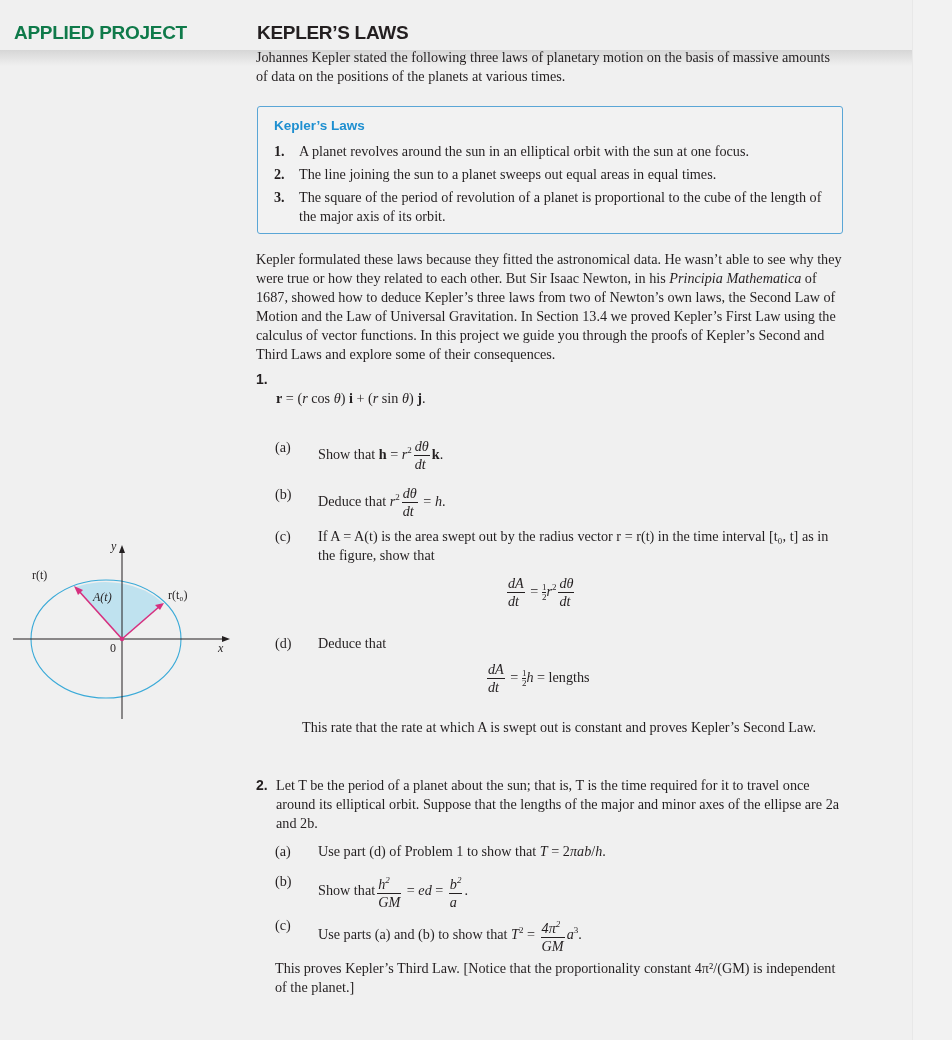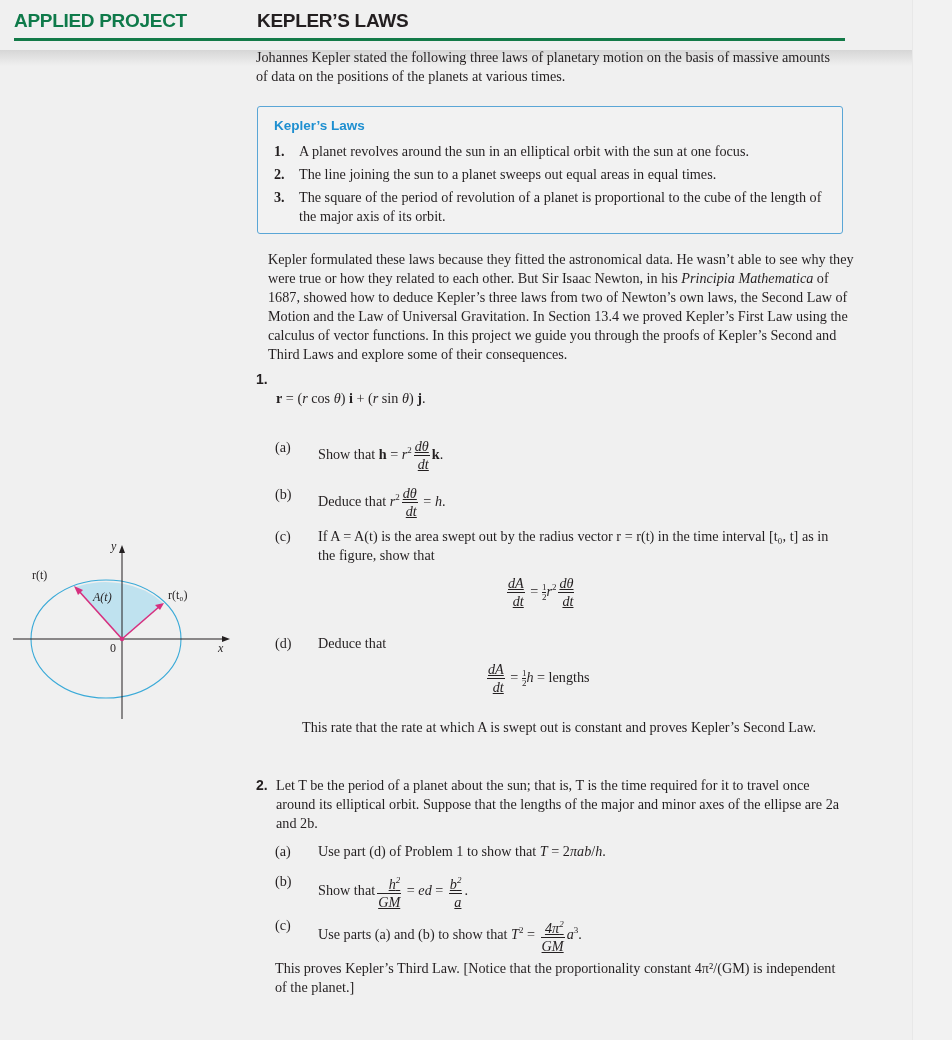--- a/index.html
+++ b/index.html
@@ -7,21 +7,21 @@
     width: 952px; height: 1040px; position: relative; overflow: hidden;
     background: #f0f0f0;
     font-family: "Liberation Serif", "DejaVu Serif", serif;
     color: #231f20;
   }
   .right-strip {
     position: absolute; left: 912px; top: 0; width: 40px; height: 1040px;
     background: #f2f2f2; border-left: 1px solid #e8e8e8;
   }
   .header {
-    position: absolute; left: 0; top: 0; width: 912px; height: 56px;
+    position: absolute; left: 0; top: 12px; width: 912px; height: 56px;
   }
   .label-applied {
     position: absolute; left: 14px; top: 10px;
     font-family: "Liberation Sans", "DejaVu Sans", sans-serif;
     font-weight: bold; font-size: 19px; color: #0f7a4a; letter-spacing: -0.3px;
   }
   .label-title {
     position: absolute; left: 257px; top: 10px;
     font-family: "Liberation Sans", "DejaVu Sans", sans-serif;
     font-weight: bold; font-size: 19px; color: #231f20; letter-spacing: -0.3px;
@@ -42,28 +42,28 @@
     box-sizing: border-box;
   }
   .laws-title {
     position: absolute; left: 16px; top: 11px;
     font-family: "Liberation Sans", "DejaVu Sans", sans-serif;
     font-weight: bold; font-size: 13.5px; color: #1e8fd0;
   }
   .law { position: absolute; left: 16px; width: 550px; font-size: 14.2px; line-height: 19px; }
   .law .num { position: absolute; left: 0; font-weight: bold; }
   .law .body { margin-left: 25px; display: block; }
-  .para2 { position: absolute; left: 268px; top: 250px; width: 590px; }
+  .para2 { position: absolute; left: 256px; top: 250px; width: 590px; }
   .prob { position: absolute; width: 590px; font-size: 14.2px; line-height: 19px; }
   .prob .num { position: absolute; left: 0; font-family: "Liberation Sans", "DejaVu Sans", sans-serif; font-weight: bold; font-size: 14px; }
   .prob .body { margin-left: 20px; display: block; }
   .part { position: absolute; font-size: 14.2px; line-height: 19px; }
   .part .lbl { position: absolute; left: 0; }
   .part .body { margin-left: 43px; display: block; }
-  .frac { display: inline-block; vertical-align: middle; text-align: right; margin: 0 2px; text-decoration: underline; }
+  .frac { display: inline-block; vertical-align: middle; text-align: left; margin: 0 2px; }
   .frac > span { display: block; padding: 0 1px; line-height: 17px; font-style: italic; }
   .frac > span.n { border-bottom: 1px solid #231f20; }
   .i { font-style: italic; }
   sup { font-size: 9px; vertical-align: 6px; }
   .half { display: inline-block; vertical-align: middle; font-size: 9px; line-height: 9px; text-align: center; }
   .half span { display: block; }
   .eq { position: absolute; font-size: 14.2px; }
   .figure { position: absolute; left: 0; top: 530px; width: 250px; height: 200px; }
   .figure svg { position: absolute; left: 0; top: 0; }
   .flabel { position: absolute; font-size: 12px; }

